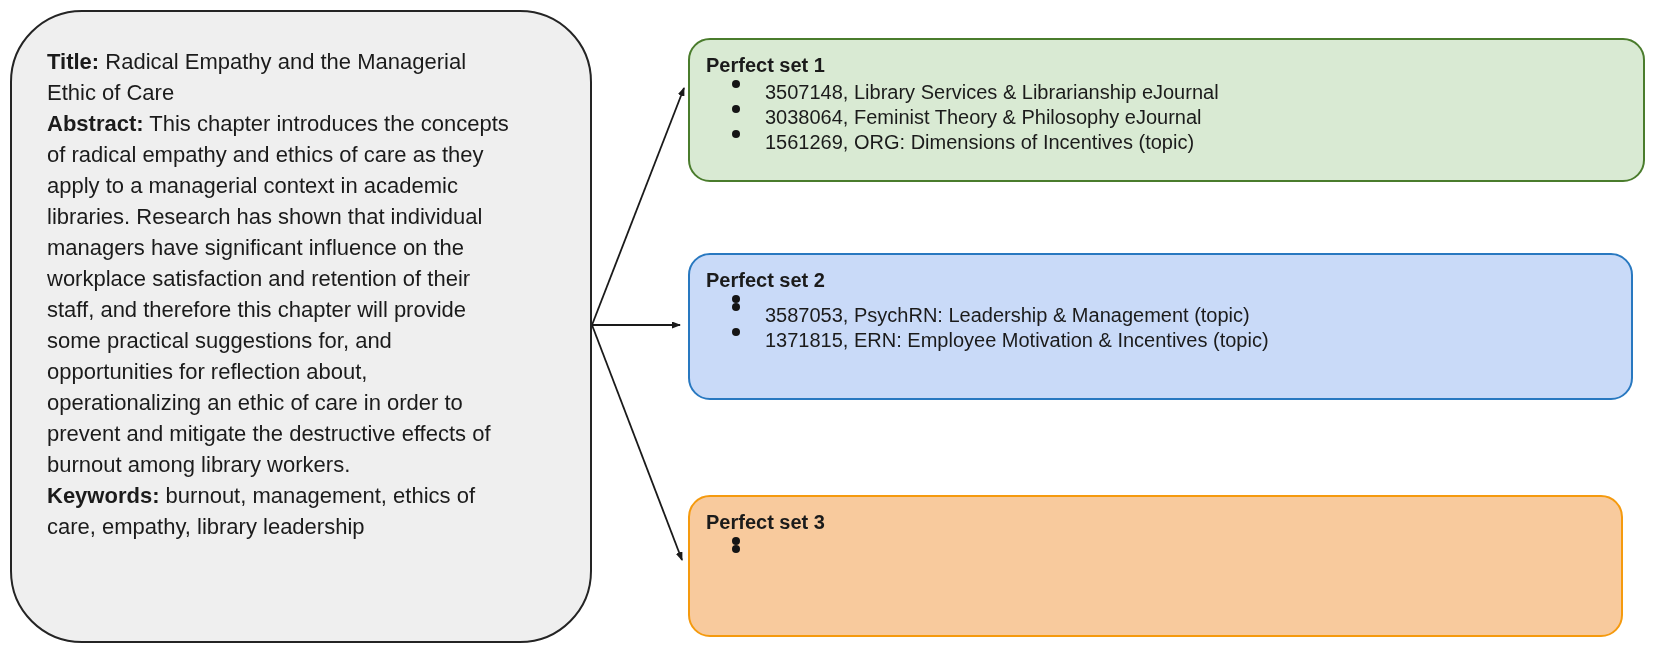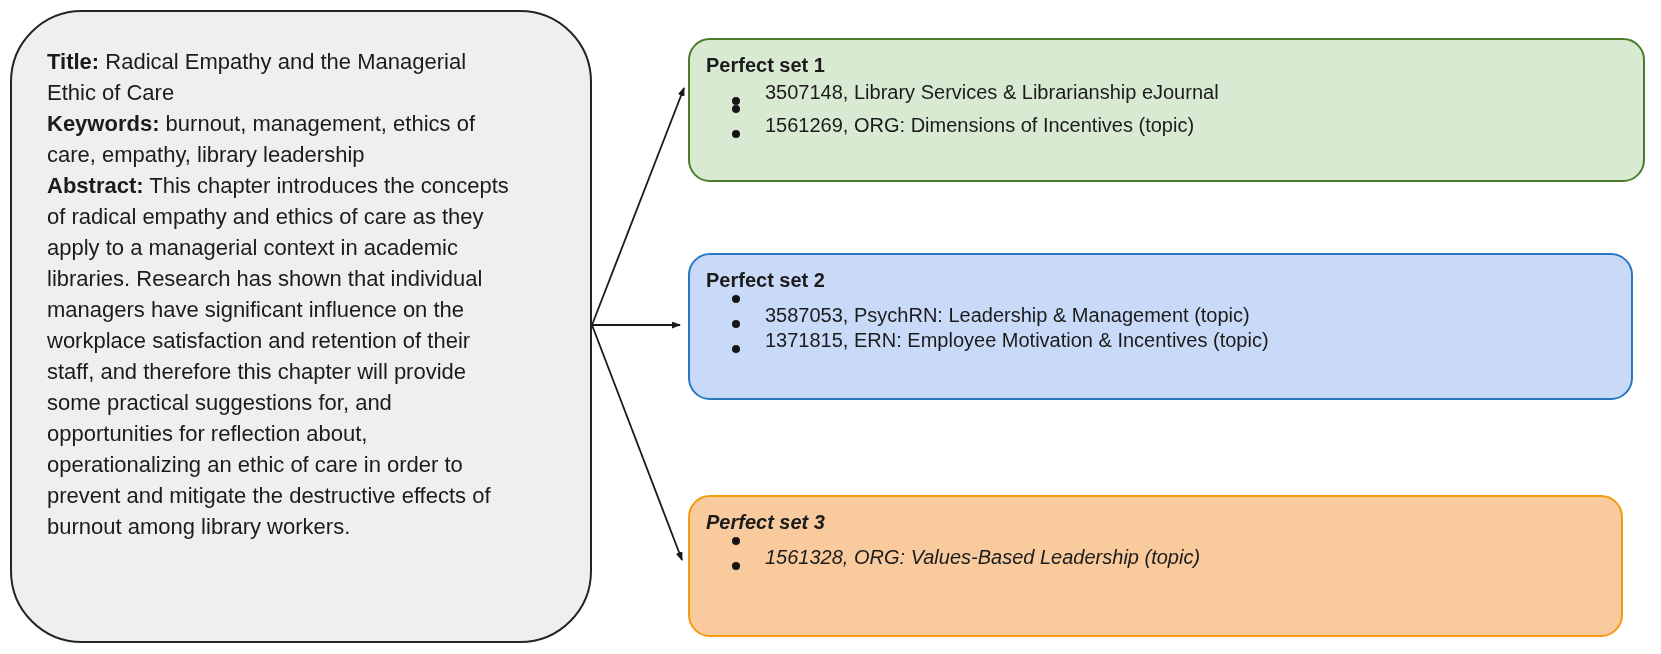--- a/index.html
+++ b/index.html
@@ -43,21 +43,21 @@
     box-sizing: border-box;
     border: 2px solid;
     border-radius: 22px;
     padding: 12px 18px 0 16px;
     font-size: 20px;
   }
   .set-box.s1 { left: 688px; top: 6px;   width: 957px; height: 144px; margin-top: 32px; }
   .set-box.s2 { left: 688px; top: 253px; width: 945px; height: 147px; }
   .set-box.s3 { left: 688px; top: 495px; width: 935px; height: 142px; }
   .set-title { font-weight: bold; line-height: 26px; margin-bottom: 2px; }
-  .set-item { display: flex; align-items: flex-end; line-height: 25px; }
+  .set-item { display: flex; align-items: flex-start; line-height: 25px; }
   .dot {
     flex: 0 0 8px;
     width: 8px; height: 8px;
     border-radius: 50%;
     background: #151515;
     margin: 0 25px 0 26px;
   }
 </style>
 </head>
 <body>
@@ -71,44 +71,45 @@
       </marker>
     </defs>
     <line class="arrow-line" x1="592" y1="325" x2="684" y2="88" marker-end="url(#arrowhead)" style="stroke: rgb(26, 26, 26);"></line>
     <line class="arrow-line" x1="592" y1="325" x2="680" y2="325" marker-end="url(#arrowhead)" style="stroke: rgb(26, 26, 26);"></line>
     <line class="arrow-line" x1="592" y1="325" x2="682" y2="560" marker-end="url(#arrowhead)" style="stroke: rgb(26, 26, 26);"></line>
   </svg>
 
   <div class="doc-card" style="background: rgb(239, 239, 239); border-color: rgb(36, 36, 36);">
     <p class="doc-line"><b>Title:</b> <span>Radical Empathy and the Managerial
 Ethic of Care</span></p>
-    <p class="doc-line"><b>Keywords:</b> <span>burnout, management, ethics of
-care, empathy, library leadership</span></p>
     <p class="doc-line"><b>Abstract:</b> <span>This chapter introduces the concepts
 of radical empathy and ethics of care as they
 apply to a managerial context in academic
 libraries. Research has shown that individual
 managers have significant influence on the
 workplace satisfaction and retention of their
 staff, and therefore this chapter will provide
 some practical suggestions for, and
 opportunities for reflection about,
 operationalizing an ethic of care in order to
 prevent and mitigate the destructive effects of
 burnout among library workers.</span></p>
+    <p class="doc-line"><b>Keywords:</b> <span>burnout, management, ethics of
+care, empathy, library leadership</span></p>
   </div>
 
   <div class="set-box s1" style="background: rgb(217, 234, 211); border-color: rgb(74, 124, 44);">
     <div class="set-title">Perfect set 1</div>
     <div class="set-item">
       <span class="dot"></span>
       <span>3507148, Library Services &amp; Librarianship eJournal</span>
     </div>
     <div class="set-item">
       <span class="dot"></span>
+      <span>3038064, Feminist Theory &amp; Philosophy eJournal</span>
     </div>
     <div class="set-item">
       <span class="dot"></span>
       <span>1561269, ORG: Dimensions of Incentives (topic)</span>
     </div>
   </div>
 
   <div class="set-box s2" style="background: rgb(201, 218, 248); border-color: rgb(40, 120, 192);">
     <div class="set-title">Perfect set 2</div>
     <div class="set-item">
@@ -117,24 +118,23 @@
     <div class="set-item">
       <span class="dot"></span>
       <span>3587053, PsychRN: Leadership &amp; Management (topic)</span>
     </div>
     <div class="set-item">
       <span class="dot"></span>
       <span>1371815, ERN: Employee Motivation &amp; Incentives (topic)</span>
     </div>
   </div>
 
-  <div class="set-box s3" style="background: rgb(248, 202, 157); border-color: rgb(245, 154, 14); font-style: italic;">
+  <div class="set-box s3" style="background: rgb(248, 202, 157); border-color: rgb(245, 154, 14);">
     <div class="set-title">Perfect set 3</div>
     <div class="set-item">
       <span class="dot"></span>
     </div>
     <div class="set-item">
       <span class="dot"></span>
-      <span>1561328, ORG: Values-Based Leadership (topic)</span>
     </div>
   </div>
 
 </div>
 
 </body></html>

